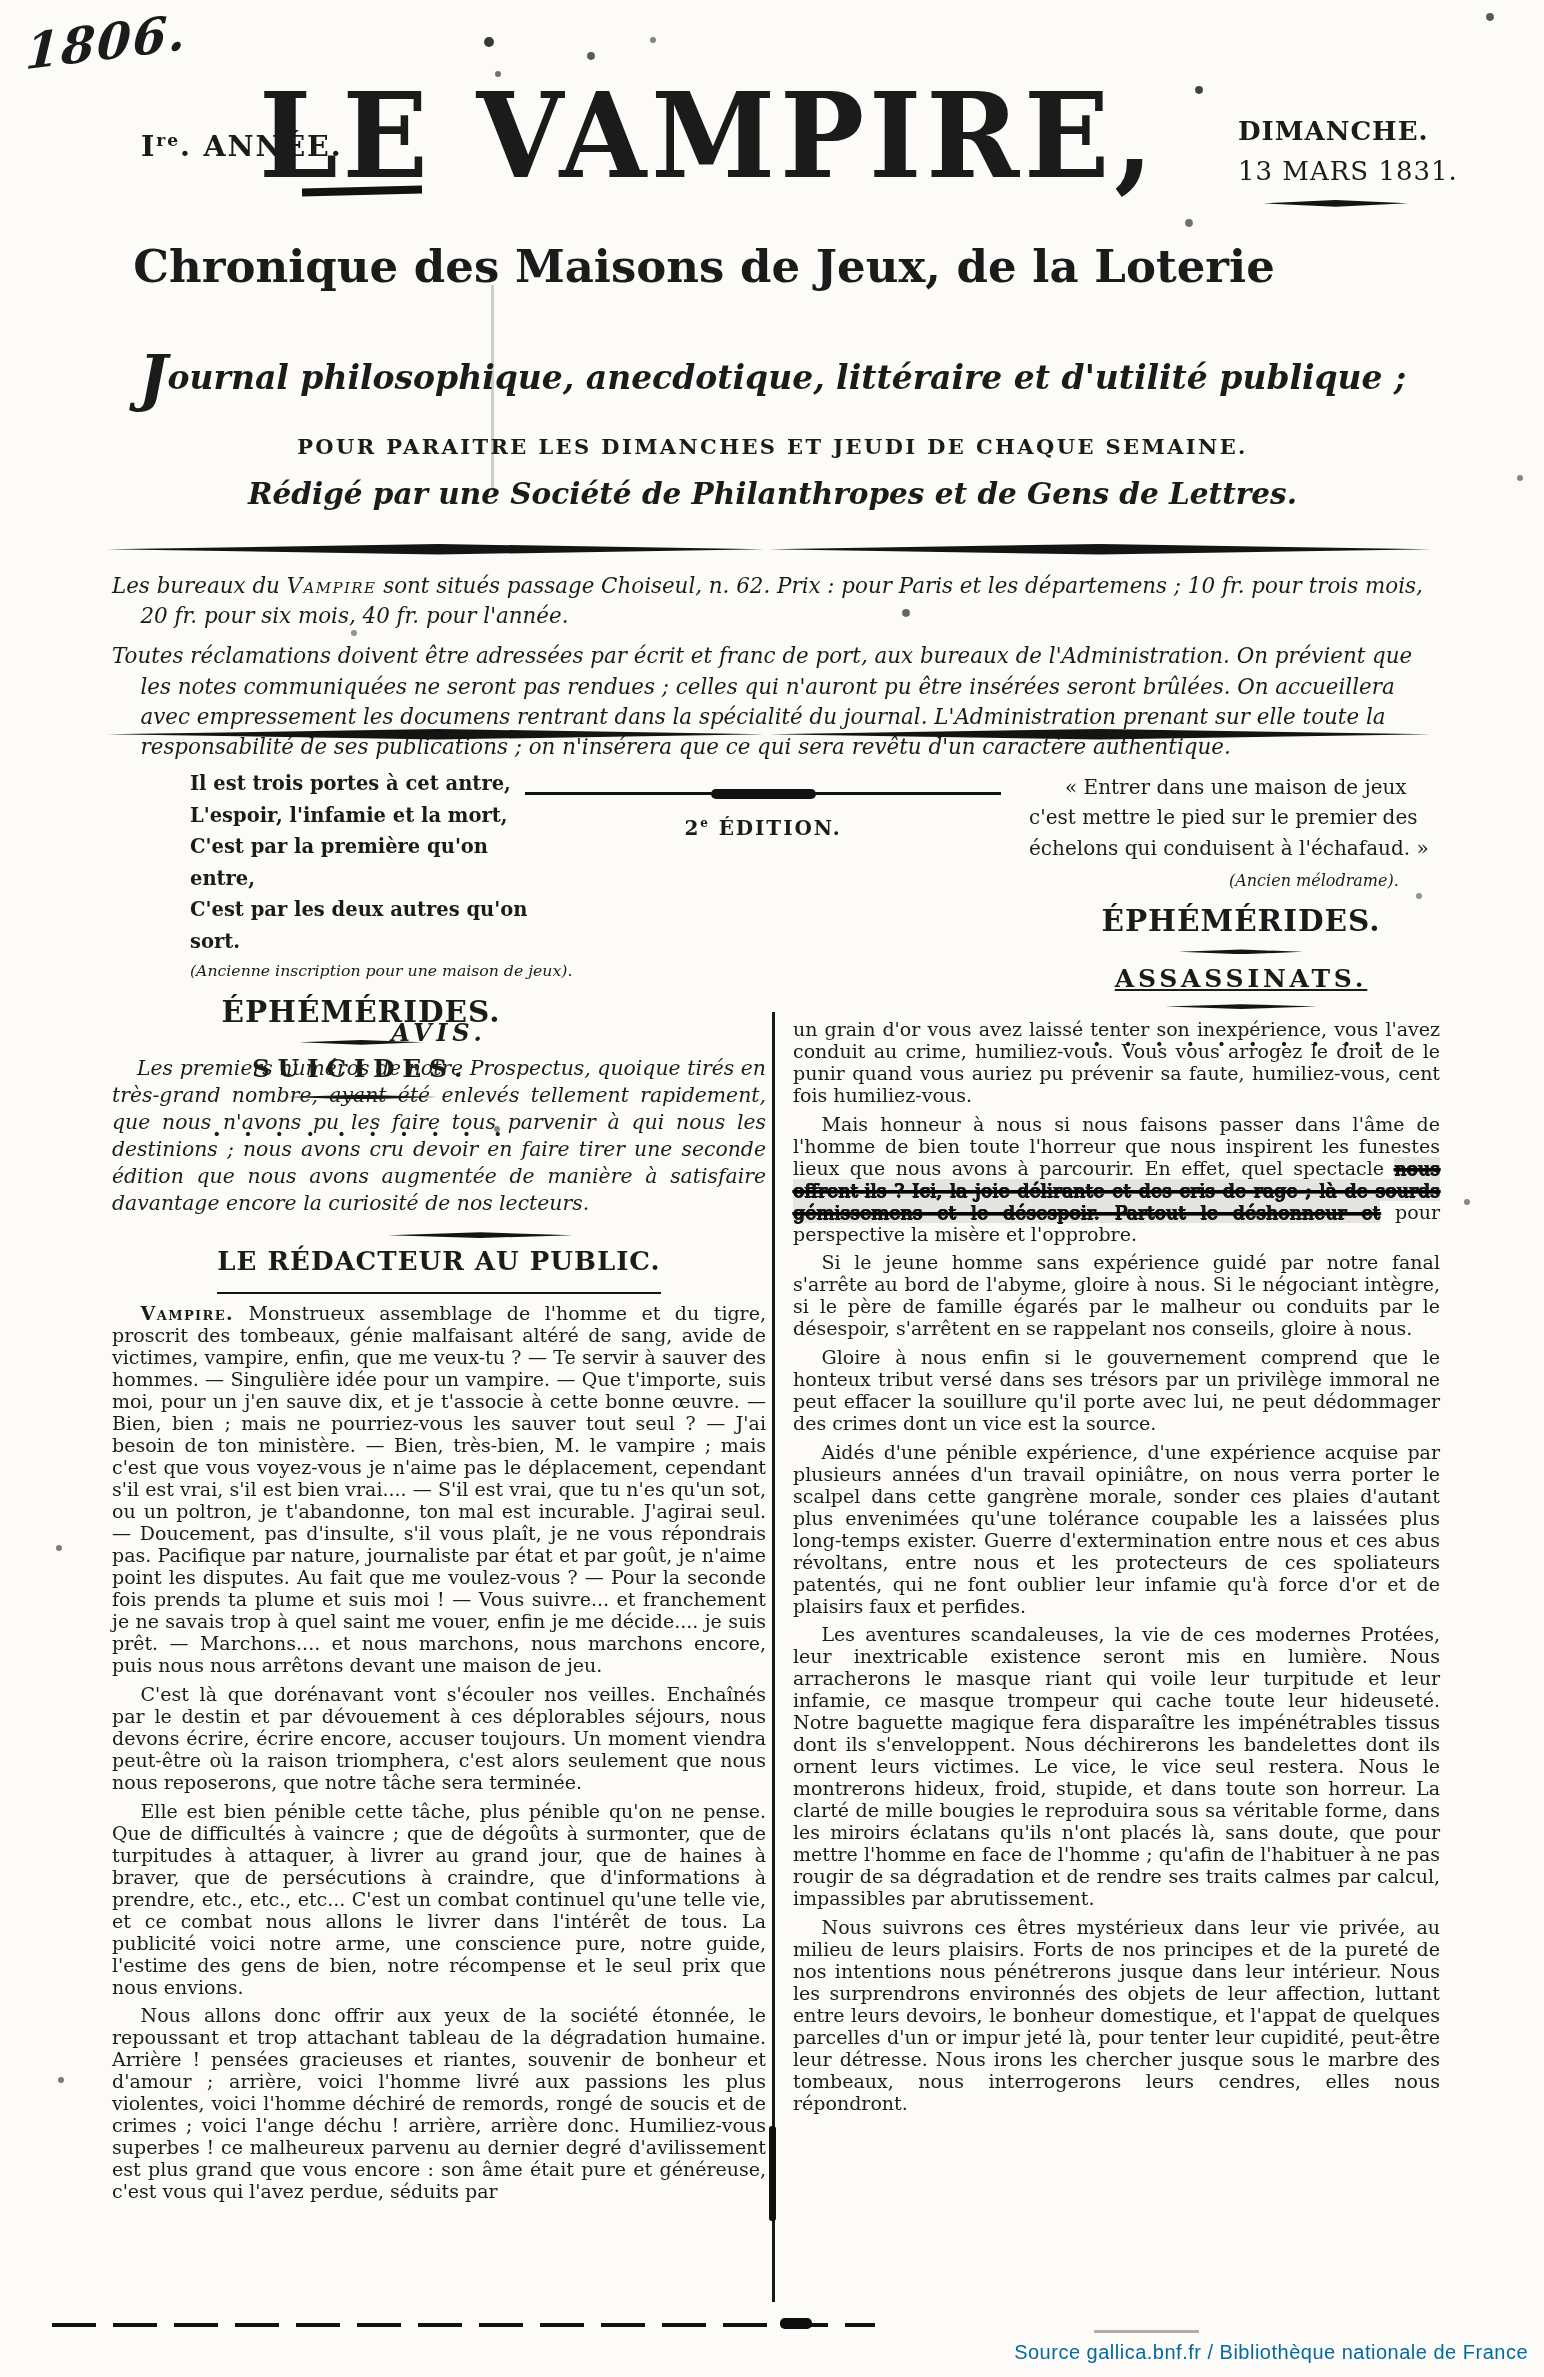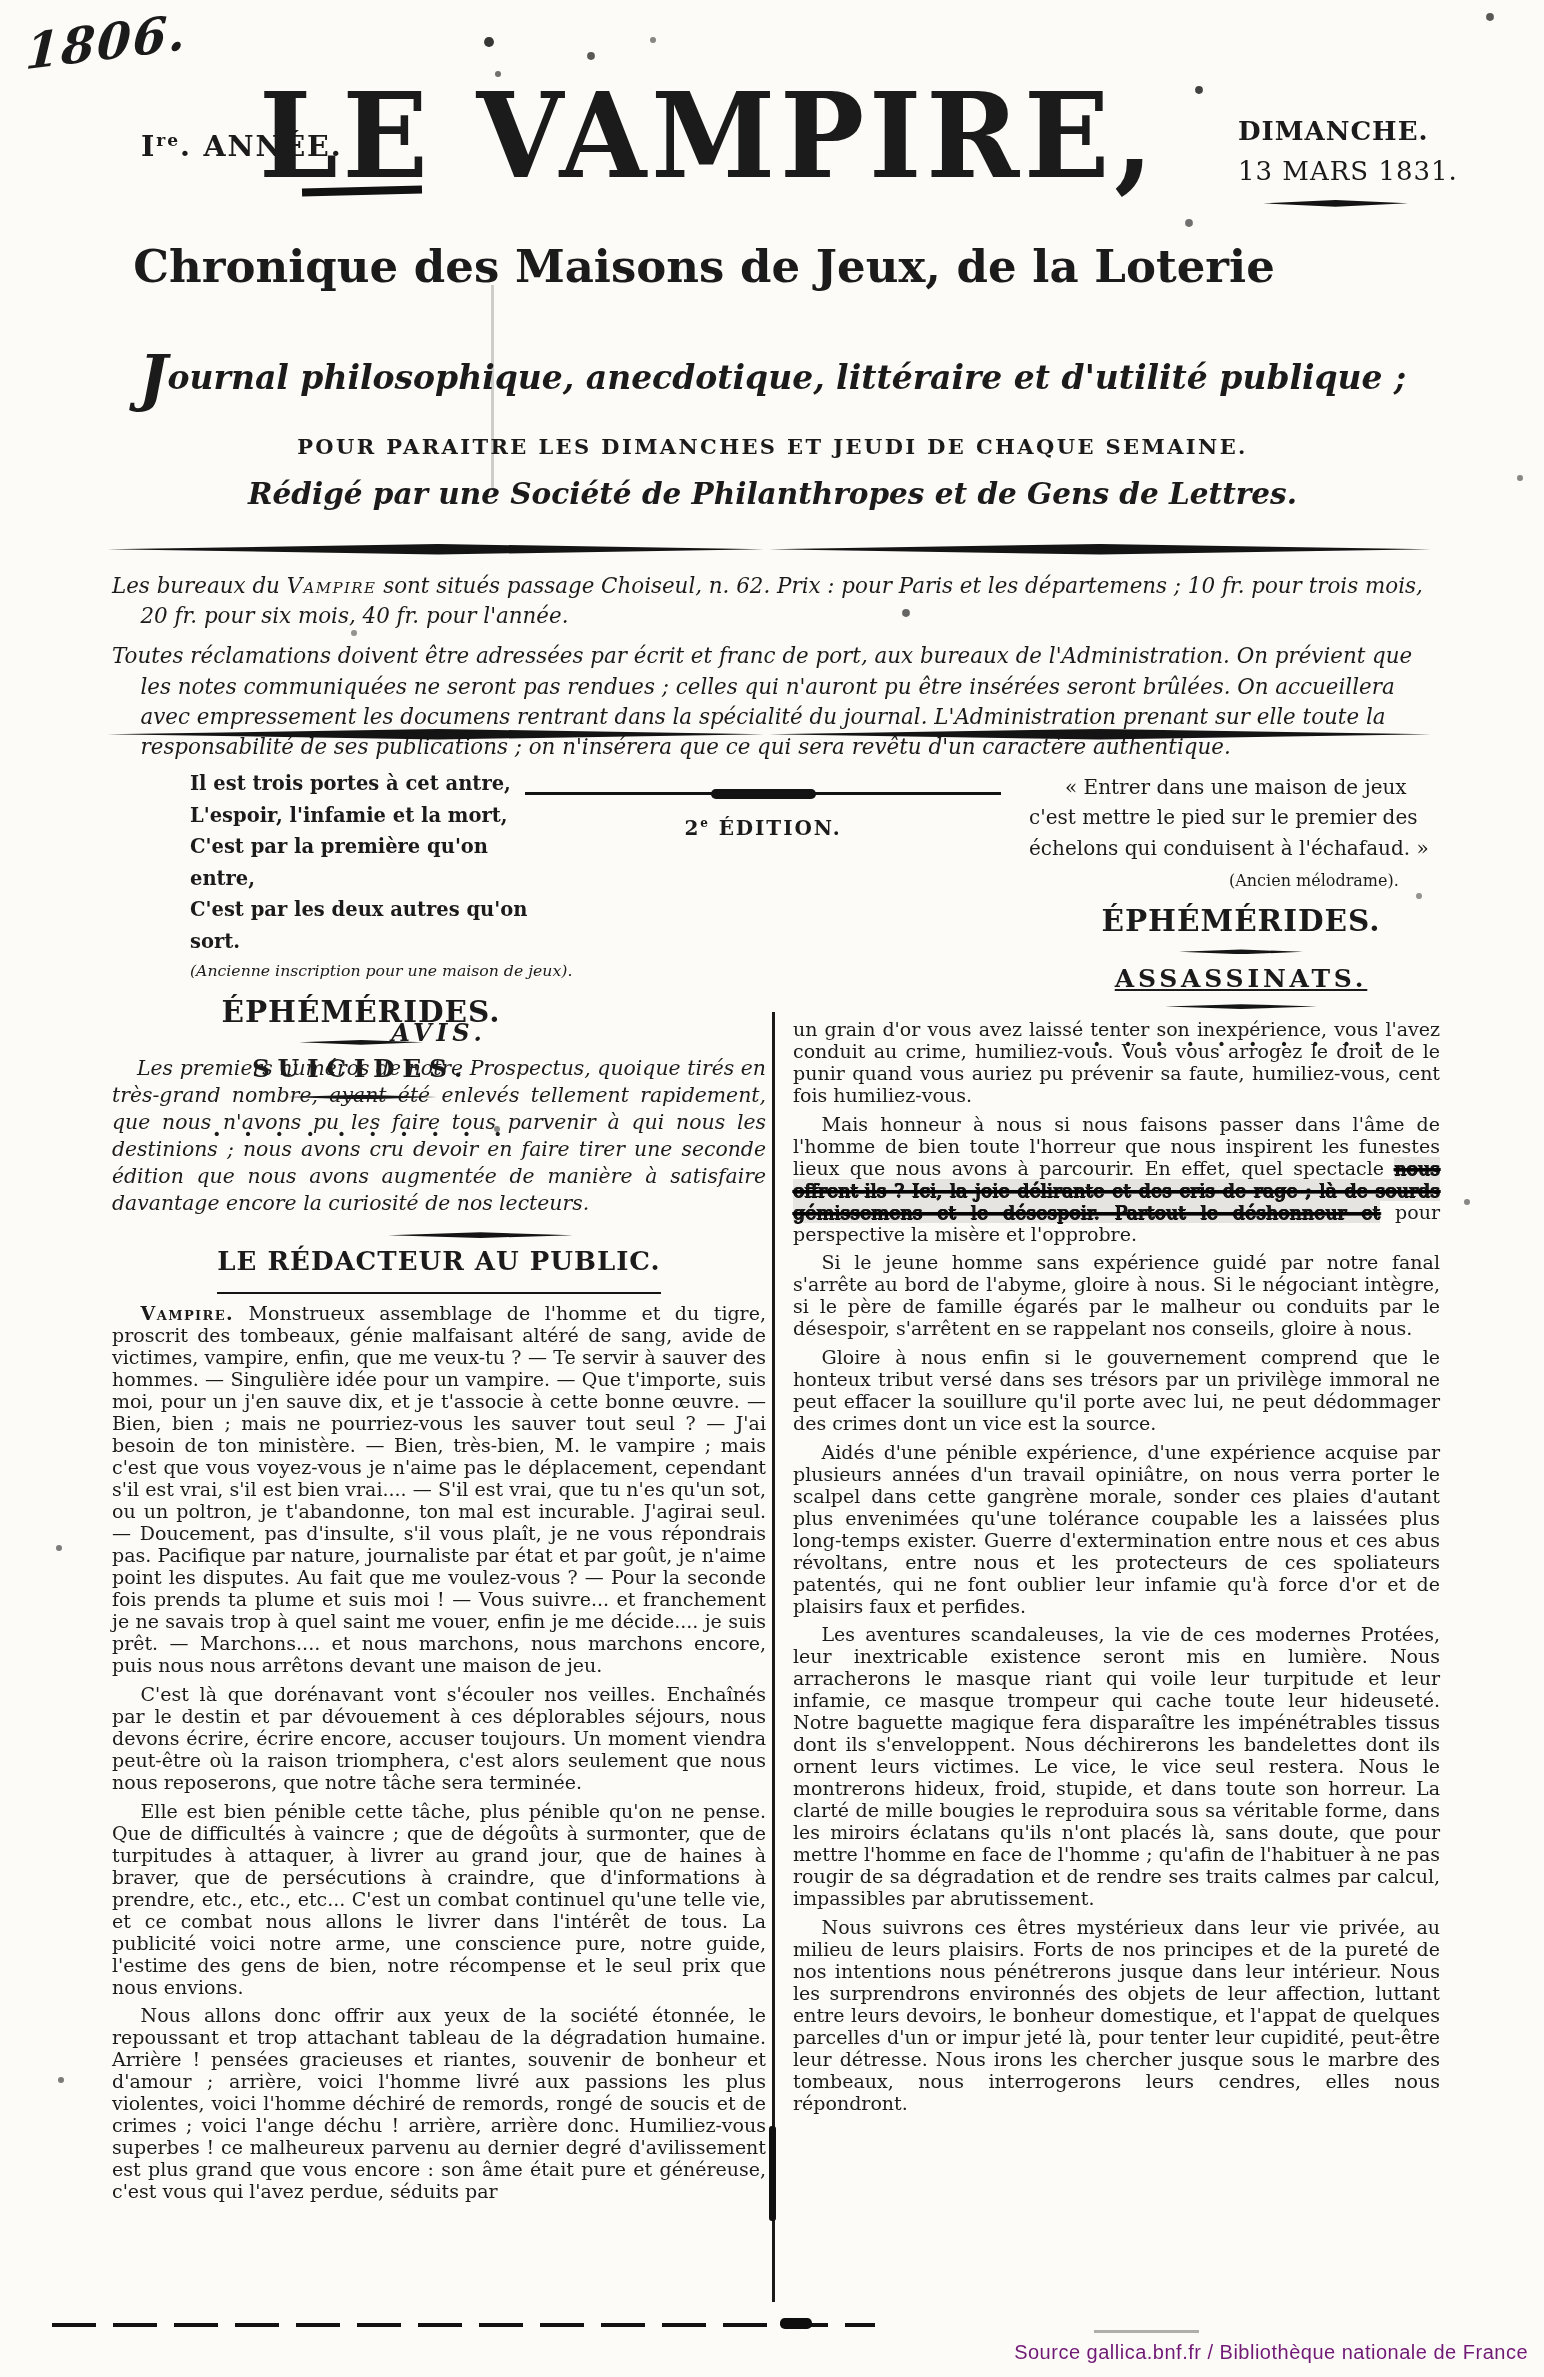--- a/index.html
+++ b/index.html
@@ -46,21 +46,21 @@
   .dots{font-size:23px;font-weight:bold;text-align:center;letter-spacing:7.6px;margin-top:15px;}
   .ep-center{position:absolute;top:757px;left:525px;width:476px;text-align:center;}
   .prosp{font-style:italic;font-weight:bold;font-size:84px;line-height:1;white-space:nowrap;}
   .prosp .init{font-size:143px;line-height:0;vertical-align:-27px;letter-spacing:-5.7px;}
   .ornament{display:flex;align-items:center;margin-top:32px;}
   .orn-line{flex:1;height:2.9px;background:#131313;}
   .orn-blob{width:105px;height:9.5px;background:#131313;border-radius:4.8px;margin:0 -25px;z-index:1;}
   .edition{font-size:20px;font-weight:bold;letter-spacing:1.9px;margin-top:17px;}
   .ep-right{position:absolute;top:772px;left:1029px;width:424px;}
   .quote{font-size:20px;line-height:1.52;text-indent:36px;}
-  .attrib-r{font-size:16px;margin:7.6px 0 0 200px;white-space:nowrap;}
+  .attrib-r{font-size:16px;font-style:italic;margin:7.6px 0 0 200px;white-space:nowrap;}
   
   .divider{position:absolute;left:772px;top:1012px;width:2.9px;height:1290px;background:#1a1a1a;}
   .divider-blob{position:absolute;left:769px;top:2126px;width:6.7px;height:95px;background:#101010;border-radius:2.9px;}
   .col{position:absolute;top:1018px;width:654px;}
   .col-left{left:112px;}
   .col-right{left:793px;width:647px;}
   .avis-title{text-align:center;font-style:italic;font-weight:bold;font-size:24px;letter-spacing:4.8px;}
   .avis-text{font-style:italic;font-size:20.4px;line-height:1.33;margin:7.6px 0 0 0;text-align:justify;text-indent:25px;}
   .avis-rule{width:185px;height:5.7px;background:#141414;margin:15px 0 7.6px 276px;
              clip-path:polygon(0 50%,50% 0,100% 50%,50% 100%);}
@@ -71,21 +71,21 @@
   .bodytext p.noindent{text-indent:0;}
   .col-left .bodytext{margin-top:8.6px;}
   .smudged{text-shadow:0.7px 0 #000,-0.7px 0 #000,0 0.6px #000;background:rgba(25,25,25,0.10);
            text-decoration:line-through;text-decoration-color:rgba(10,10,10,0.35);text-decoration-thickness:2.9px;}
   
   .bottom-dashes{position:absolute;top:2323px;left:52px;width:823px;height:3.8px;
                  background:repeating-linear-gradient(90deg,#121212 0 44px,transparent 44px 61px);}
   .dash-blob{position:absolute;top:2318px;left:780px;width:32px;height:10.5px;background:#0e0e0e;border-radius:4.8px;}
   .dash-faint{position:absolute;top:2330px;left:1094px;width:105px;height:2.9px;background:rgba(60,60,60,.4);}
   .source{position:absolute;top:2341px;right:17px;font-family:"Liberation Sans", sans-serif;
-          font-size:20px;color:#701a75;letter-spacing:0.5px;}
+          font-size:20px;color:#0369a1;letter-spacing:0.5px;}
   .fold{position:absolute;left:491px;top:285px;width:2.9px;height:204px;background:rgba(40,40,40,.22);}
   .specks{position:absolute;top:0;left:0;width:3.8px;height:3.8px;border-radius:50%;
     box-shadow:487px 40px 0 2.9px rgba(20,20,20,.85),
                496px 72px 0 1px rgba(20,20,20,.6),
                589px 54px 0 1.9px rgba(20,20,20,.7),
                651px 38px 0 1px rgba(20,20,20,.5),
                1197px 88px 0 1.9px rgba(20,20,20,.8),
                1187px 221px 0 1.9px rgba(20,20,20,.6),
                1488px 15px 0 1.9px rgba(20,20,20,.7),
                904px 611px 0 1.9px rgba(20,20,20,.65),

